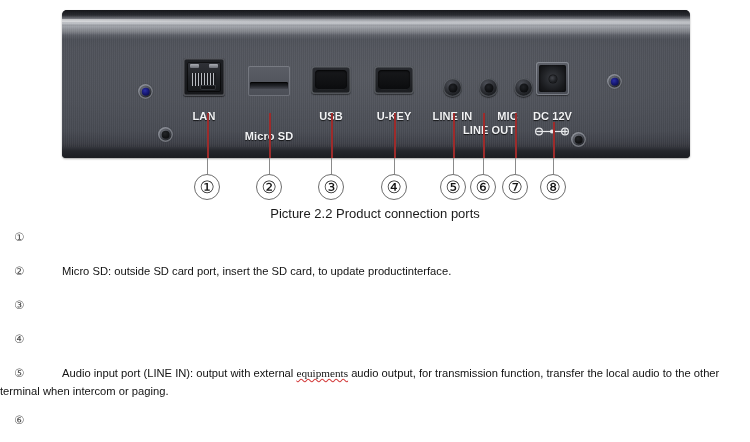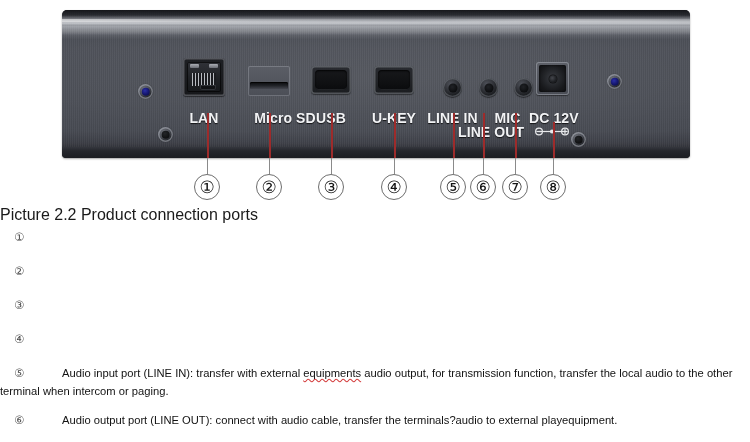--- a/index.html
+++ b/index.html
@@ -137,21 +137,21 @@
     background: radial-gradient(circle at 40% 35%, #232528 0%, #121315 60%, #0a0b0d 100%);
   }
 
   
   .port {
     position: absolute;
   }
   .port-label {
     position: absolute;
     top: 100px;
-    font-size: 14px;
+    font-size: 11px;
     font-weight: bold;
     color: #f2f3f5;
     text-align: center;
     letter-spacing: 0.1px;
     white-space: nowrap;
     text-shadow: 0 1px 1px rgba(0,0,0,0.75);
   }
 
   
   .rj45 {
@@ -299,21 +299,22 @@
     color: #141414;
     line-height: 1;
     background: #ffffff;
   }
 
   .caption {
     position: absolute;
     left: 0;
     top: 206px;
     width: 750px;
-    font-size: 16px;
+    text-align: center;
+    font-size: 13px;
     color: #1a1a1a;
   }
 
   
   #desc-list {
     position: absolute;
     left: 0;
     top: 228px;
     width: 750px;
   }
@@ -339,20 +340,21 @@
   
   .desc-item.wraps {
     padding-left: 0;
     text-indent: 62px;
   }
   .desc-item.wraps .desc-marker { text-indent: 0; }
 
   .spellerr {
     text-decoration: underline wavy #d33c3c;
     text-decoration-skip-ink: none;
+    font-family: Liberation Serif, serif;
   }
 </style>
 </head>
 <body>
 
 <div id="figure">
 
   <div class="device">
     <div class="device-top-gloss"></div>
     <div class="device-vignette"></div>
@@ -368,21 +370,21 @@
         <div class="rj45-led r"></div>
         <div class="rj45-pins"></div>
         <div class="rj45-tab"></div>
       </div>
     </div>
     <div class="port-label" style="left:111px; width:62px;">LAN</div>
 
     <div class="port sdslot" style="left:186px; top:56px;">
       <div class="sdslot-mouth"></div>
     </div>
-    <div class="port-label" style="left:192px; width:62px;">Micro SD</div>
+    <div class="port-label" style="left:176px; width:62px;margin-top:20px;">Micro SD</div>
 
     <div class="port usb" style="left:249px; top:56px;">
       <div class="usb-mouth"></div>
     </div>
     <div class="port-label" style="left:238px; width:62px;">USB</div>
 
     <div class="port usb" style="left:312px; top:56px;">
       <div class="usb-mouth"></div>
     </div>
     <div class="port-label" style="left:301px; width:62px;">U-KEY</div>
@@ -447,33 +449,33 @@
 </div>
 
 <div id="desc-list">
 
   <div class="desc-item">
     <span class="desc-marker">①</span>
   </div>
 
   <div class="desc-item">
     <span class="desc-marker">②</span>
+    <span class="desc-text">Micro SD: outside SD card port, insert the SD card, to update productinterface.</span>
   </div>
 
   <div class="desc-item">
     <span class="desc-marker">③</span>
   </div>
 
   <div class="desc-item">
     <span class="desc-marker">④</span>
   </div>
 
   <div class="desc-item wraps">
     <span class="desc-marker">⑤</span>
-    <span>Audio input port (LINE IN): transfer with external </span><span class="spellerr">equipments</span><span> audio output, for transmission function, transfer the local audio to the other terminal when intercom or paging.</span>
+    <span>Audio input port (LINE IN): output with external </span><span class="spellerr">equipments</span><span> audio output, for transmission function, transfer the local audio to the other terminal when intercom or paging.</span>
   </div>
 
   <div class="desc-item">
     <span class="desc-marker">⑥</span>
-    <span class="desc-text">Audio output port (LINE OUT): connect with audio cable, transfer the terminals?audio to external playequipment.</span>
   </div>
 
 </div>
 
 </body></html>

